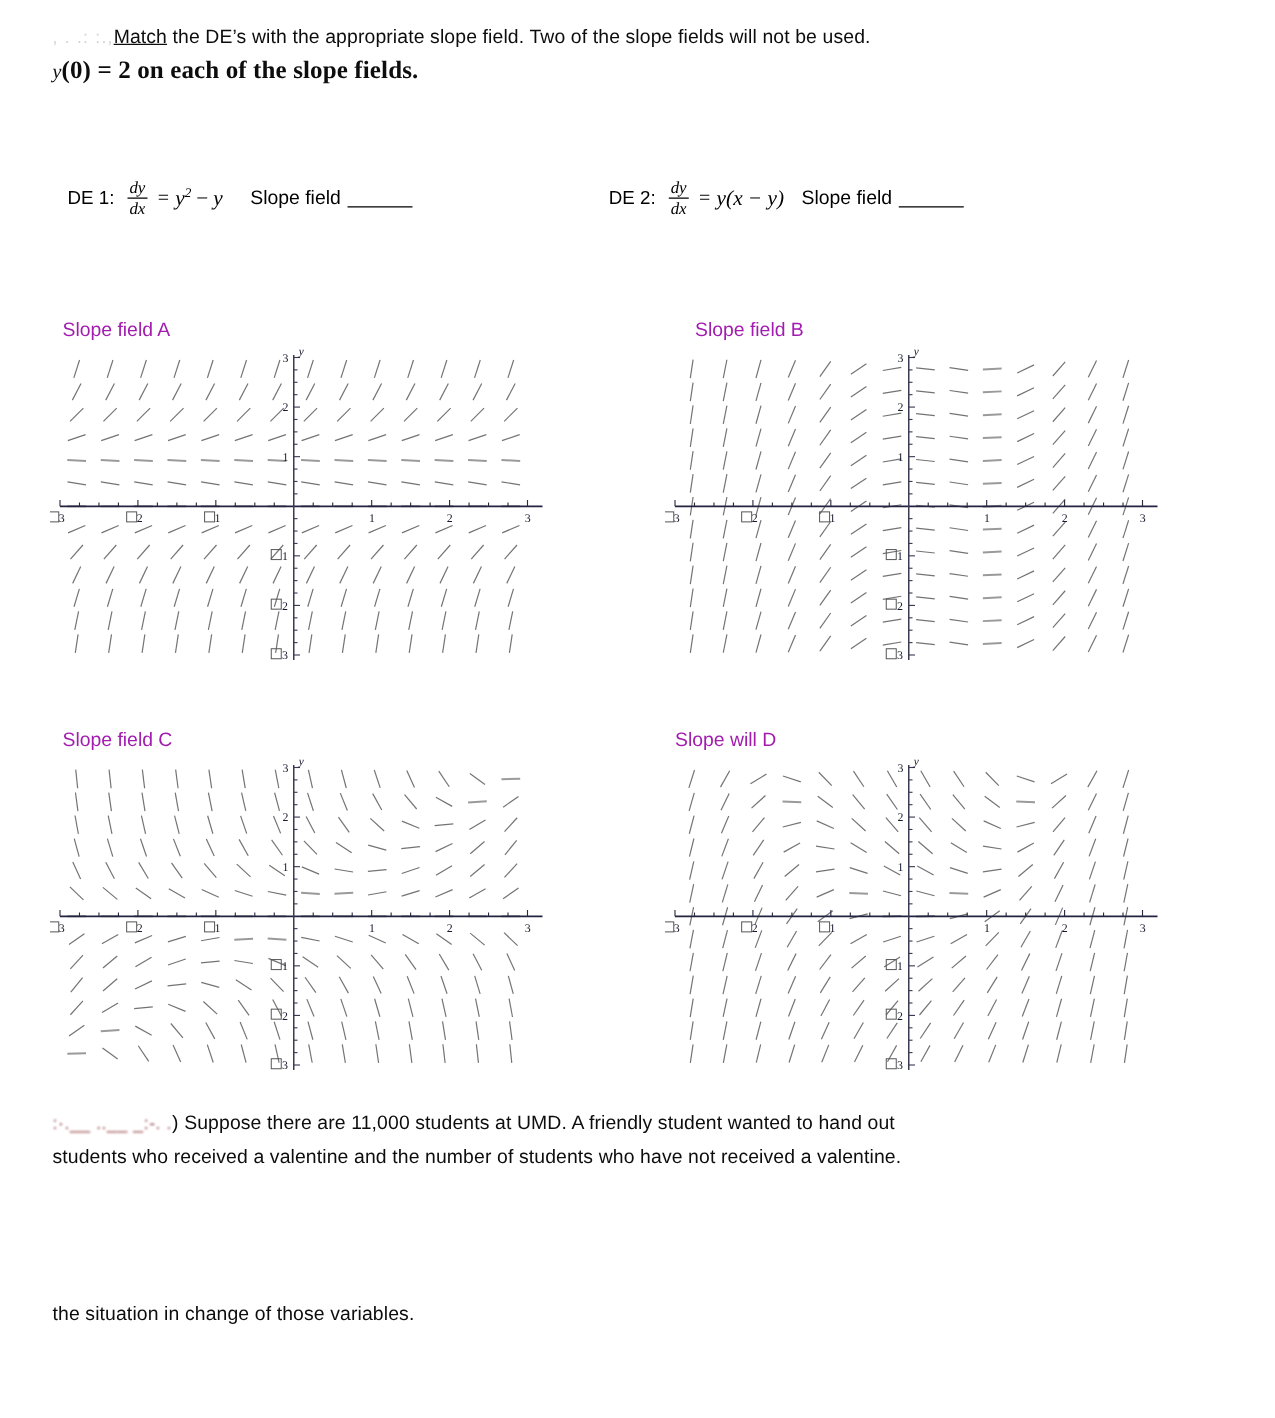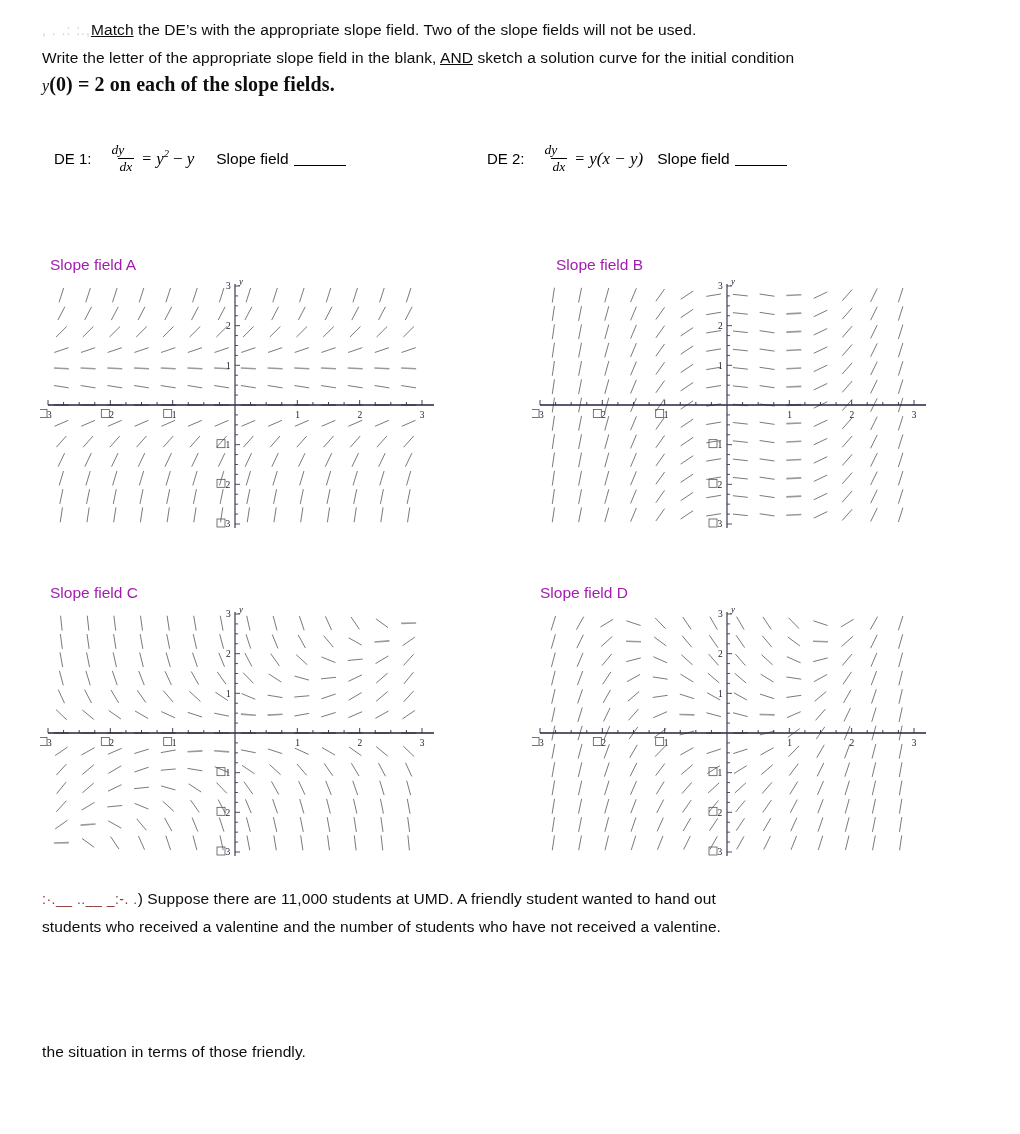--- a/index.html
+++ b/index.html
@@ -54,21 +54,21 @@
     flex-direction: column;
     align-items: center;
     font-family: "Liberation Serif", serif;
     font-style: italic;
     font-size: 13.5px;
     line-height: 1.05;
     vertical-align: middle;
     margin: 0 3px;
   }
   .frac .num { padding: 0 2px 1px 2px; }
-  .frac .den { padding: 1px 2px 0 2px; border-top: 1.2px solid #000; margin-left: 16px; }
+  .frac .den { padding: 1px 2px 0 2px; border-top: 1.2px solid #000; }
   .mathit {
     font-family: "Liberation Serif", serif;
     font-style: italic;
     font-size: 17px;
   }
   .mathrm {
     font-family: "Liberation Serif", serif;
     font-size: 17px;
     font-style: normal;
   }
@@ -93,23 +93,20 @@
 </head>
 <body>
 
 <div class="page">
 
   <div class="para" style="left:42px; top:16px; width:960px;">
     <div>
       <span class="redact">,  . .:  :.,</span><span class="u">Match</span><span> the DE’s with the appropriate slope field.  Two of the slope fields will not be used.</span>
     </div>
     <div>
-      <span>Write the letter of the appropriate slope field in the blank, </span><span class="u">AND</span><span> sketch a solution curve for the initial condition</span>
-    </div>
-    <div>
       <span class="mathit" style="font-size:16px;">y</span><span class="mathrm" style="font-size:20px;font-weight:bold;">(0) = 2 on each of the slope fields.</span>
     </div>
   </div>
 
   <div class="de-row" style="left:54px; top:143px;">
     <span class="de-label">DE 1:</span>
     <span class="frac">
       <span class="num">dy</span>
       <span class="den">dx</span>
     </span>
@@ -129,21 +126,21 @@
     </span>
     <span class="eqsp">=</span>
     <span class="mathit">y(x − y)</span>
     <span class="sfield-txt" style="margin-left:14px;">Slope field</span>
     <span class="blank"></span>
   </div>
 
   <div class="plot-title" style="left:50px;  top:256px;">Slope field A</div>
   <div class="plot-title" style="left:556px; top:256px;">Slope field B</div>
   <div class="plot-title" style="left:50px;  top:584px;">Slope field C</div>
-  <div class="plot-title" style="left:540px; top:584px;">Slope field D</div>
+  <div class="plot-title" style="left:540px; top:584px;">Slope will D</div>
 
   <div class="plot" style="left:40px;  top:276px;">
     <svg id="svgA" width="400" height="260" viewBox="0 0 400 260" aria-label="Slope field A">
         <g>
           <line x1="20.24" y1="246.26" x2="22.47" y2="231.43" stroke="#737373" stroke-width="0.95" stroke-linecap="butt"></line>
           <line x1="19.84" y1="227.88" x2="22.87" y2="213.19" stroke="#737373" stroke-width="0.95" stroke-linecap="butt"></line>
           <line x1="19.21" y1="209.42" x2="23.51" y2="195.05" stroke="#737373" stroke-width="0.95" stroke-linecap="butt"></line>
           <line x1="18.13" y1="190.70" x2="24.58" y2="177.15" stroke="#737373" stroke-width="0.95" stroke-linecap="butt"></line>
           <line x1="16.39" y1="171.23" x2="26.33" y2="160.00" stroke="#737373" stroke-width="0.95" stroke-linecap="butt"></line>
           <line x1="14.47" y1="150.27" x2="28.25" y2="144.35" stroke="#737373" stroke-width="0.95" stroke-linecap="butt"></line>
@@ -1172,16 +1169,16 @@
   </div>
 
   <div class="para" style="left:42px; top:885px; width:960px;">
     <div>
       <span class="redact2">:·.__ ..__ _:-. .</span><span>) Suppose there are 11,000 students at UMD. A friendly student wanted to hand out</span>
     </div>
     <div>students who received a valentine and the number of students who have not received a valentine.</div>
   </div>
 
   <div class="para" style="left:42px; top:1038px; width:960px;">
-    <div>the situation in terms of those friendly.</div>
+    <div>the situation in change of those variables.</div>
   </div>
 
 </div>
 
 </body></html>

